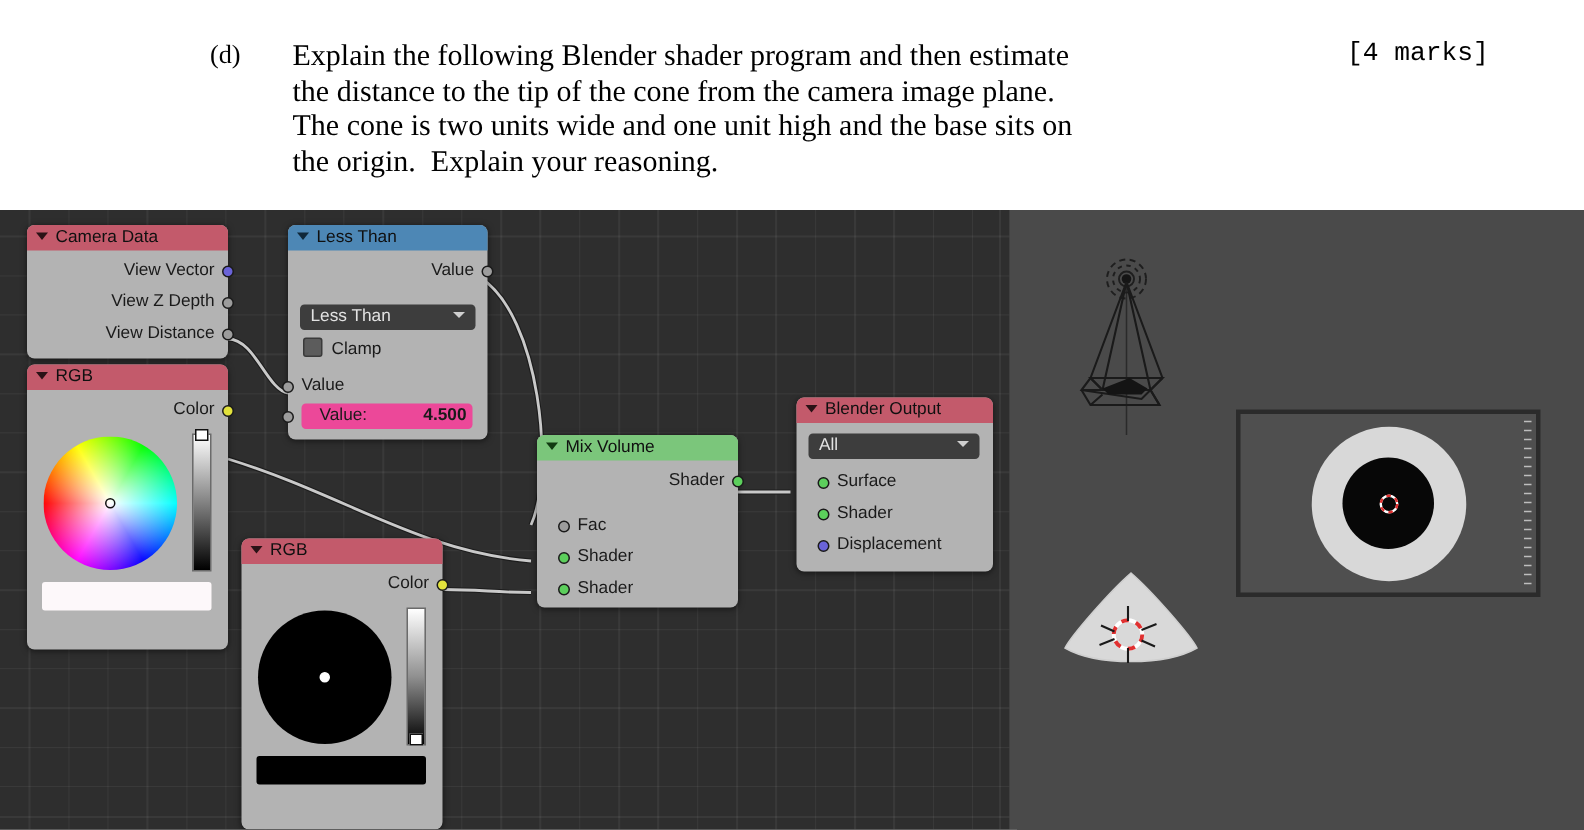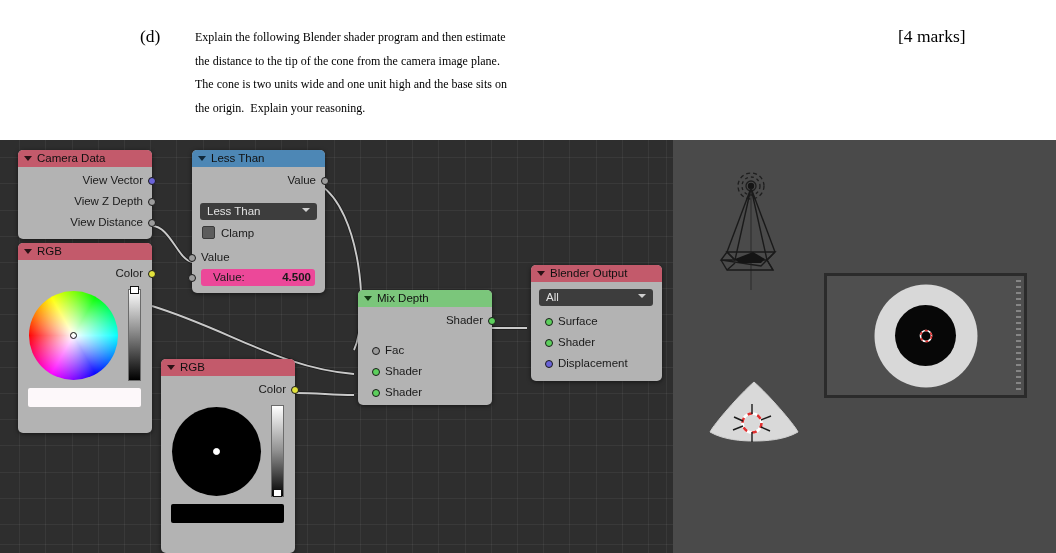--- a/index.html
+++ b/index.html
@@ -17,27 +17,27 @@
   }
   #question .qrow{
     position:absolute; left:140px; top:26px; width:900px;
   }
   #question .qlabel{
     position:absolute; left:0px; top:0px;
     font-size:17.5px; color:#000; font-family:"Liberation Serif", serif;
   }
   #question .qbody{
     position:absolute; left:55px; top:0px; width:700px;
-    font-size:12px; line-height:23.5px; color:#000;
+    font-size:20px; line-height:23.5px; color:#000;
     font-family:"Liberation Serif", serif;
   }
   #question .qbody .ln{display:block; white-space:pre;}
   #question .qmarks{
     position:absolute; left:758px; top:0px;
-    font-size:17.5px; color:#000; font-family:Liberation Serif, serif;
+    font-size:17.5px; color:#000; font-family:Liberation Mono, monospace;
   }
 
   
   #blender{
     position:absolute; left:0; top:140px; width:1056px; height:413px;
     background:#3b3b3b; overflow:hidden;
   }
 
   
   #nodeeditor{
@@ -295,21 +295,21 @@
           </div>
           <div class="vslider darkmode" style="left:110px;top:2px;width:13px;height:92px;"></div>
           <div class="vhandle" style="left:112px;top:86px;"></div>
           <div class="swatch" style="left:10px;top:101px;width:113px;height:19px;background:#000000;"></div>
         </div>
       </div>
     </div>
 
     <div class="node" id="n-mix" style="left:358px; top:150px; width:134px; height:115px;">
       <div class="hdr hdr-green">
-        <span class="tri" style="border-top-color:#123a12;"></span><span>Mix Depth</span>
+        <span class="tri" style="border-top-color:#123a12;"></span><span>Mix Volume</span>
       </div>
       <div class="body" style="padding-top:3px;">
         <div class="row out" style="margin-bottom:9px;">
           <span>Shader</span>
           <span class="sock green" style="right:-4px;top:7px;"></span>
         </div>
         <div class="row in">
           <span>Fac</span>
           <span class="sock gray" style="left:-4px;top:7px;"></span>
         </div>

